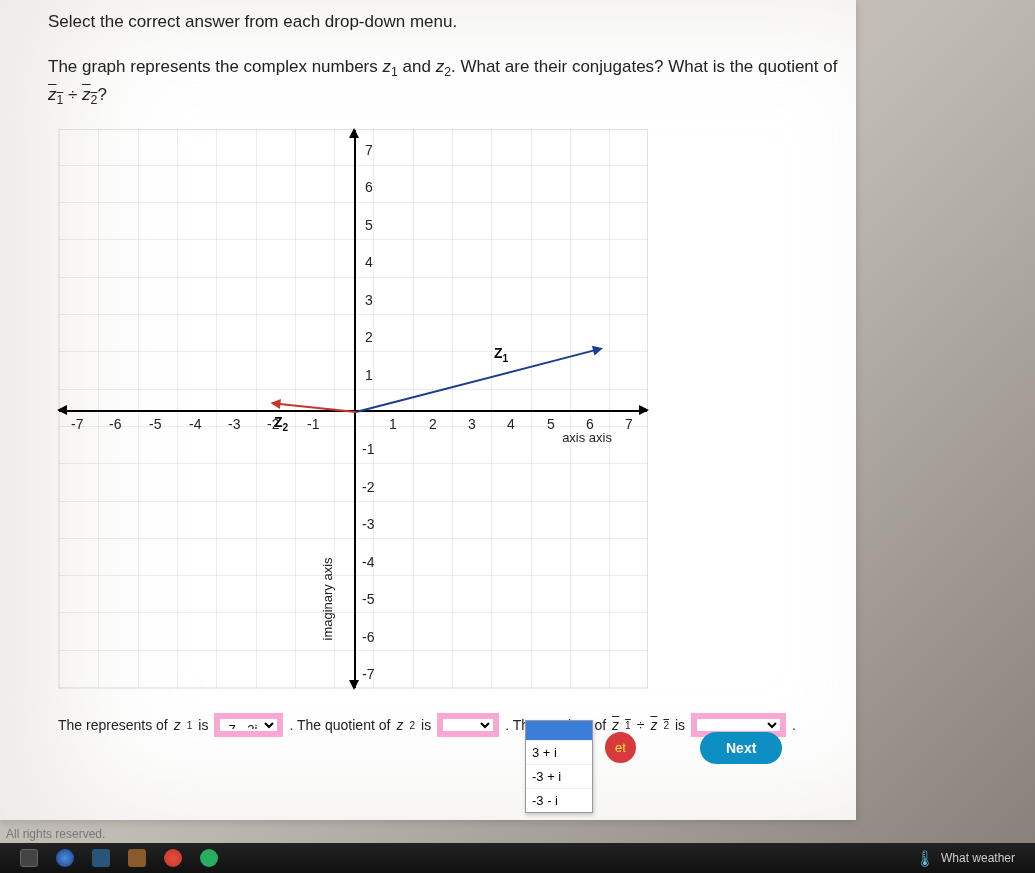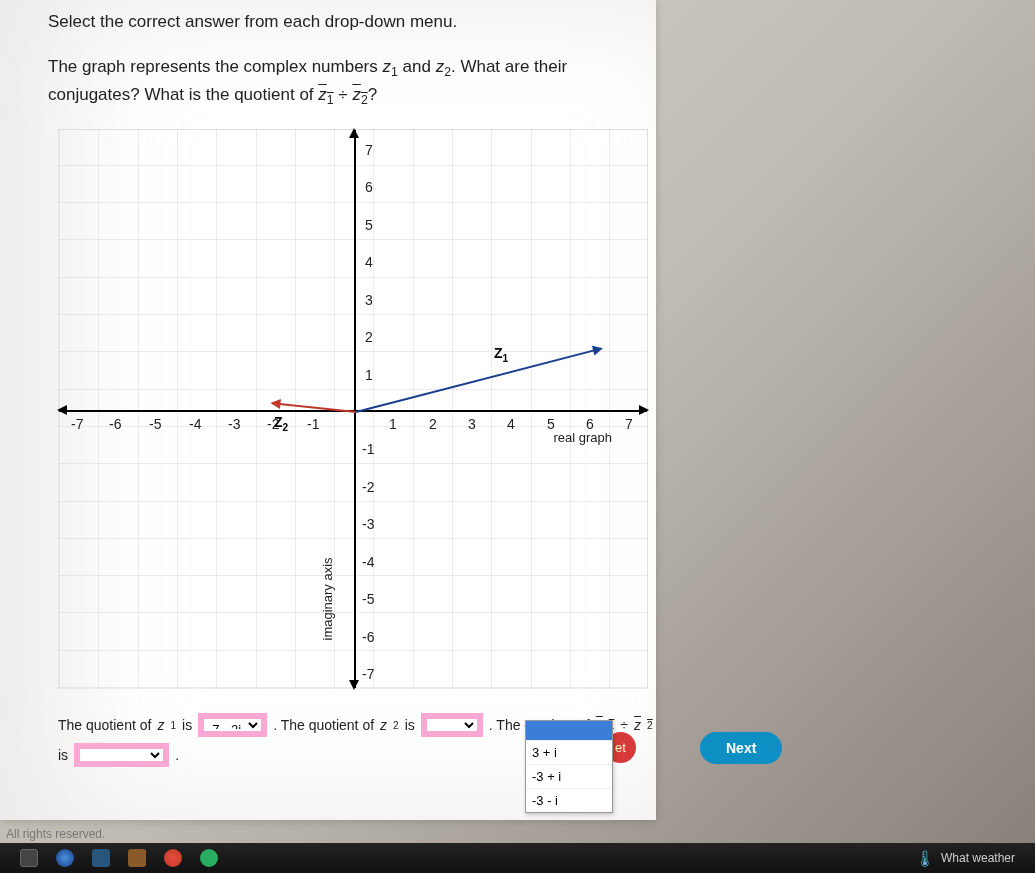--- a/index.html
+++ b/index.html
@@ -6,21 +6,21 @@
     body {
       font-family: Arial, sans-serif;
       background: linear-gradient(135deg, #d8d4cc 0%, #c0bcb4 50%, #888078 100%);
       width: 1035px;
       height: 873px;
       position: relative;
       overflow: hidden;
     }
     .paper {
       background: #fff;
-      width: 656px;
+      width: 856px;
       margin: 0 0 0 0;
       padding: 12px 0 0 48px;
       min-height: 820px;
       box-shadow: 0 2px 8px rgba(0,0,0,0.15), 60px 0 120px rgba(200,195,185,0.35) inset;
       position: relative;
     }
     .instruction {
       font-size: 17px;
       color: #222;
       margin-bottom: 22px;
@@ -79,21 +79,21 @@
       border: 6px solid #f9a8d4;
       background: #fff;
       height: 24px;
     }
     .dropdown-open {
       position: absolute;
       left: 525px;
       top: 720px;
       background: #fff;
       border: 1px solid #999;
-      width: 88px;
+      width: 68px;
       font-size: 13px;
       box-shadow: 1px 2px 4px rgba(0,0,0,0.2);
       z-index: 10;
     }
     .dropdown-open .opt {
       padding: 4px 6px;
       border-bottom: 1px solid #eee;
       cursor: pointer;
     }
     .dropdown-open .opt.blank { background: #3b7dd8; height: 20px; }
@@ -109,21 +109,21 @@
       padding: 8px 26px;
       font-size: 14px;
       font-weight: bold;
       cursor: pointer;
     }
     .et-btn {
       position: absolute;
       left: 605px;
       top: 732px;
       background: #d63a3a;
-      color: #fef9c3;
+      color: #fde047;
       border: none;
       border-radius: 18px;
       padding: 8px 10px;
       font-size: 13px;
       cursor: pointer;
     }
     .footer {
       position: absolute;
       bottom: 32px;
       left: 6px;
@@ -190,35 +190,35 @@
     <span class="tick-label" style="left:306px; top:237px;">1</span>
     <span class="tick-label" style="left:303px; top:311px;">-1</span>
     <span class="tick-label" style="left:303px; top:349px;">-2</span>
     <span class="tick-label" style="left:303px; top:386px;">-3</span>
     <span class="tick-label" style="left:303px; top:424px;">-4</span>
     <span class="tick-label" style="left:303px; top:461px;">-5</span>
     <span class="tick-label" style="left:303px; top:499px;">-6</span>
     <span class="tick-label" style="left:303px; top:536px;">-7</span>
 
     <div class="axis-label axis-label-y">imaginary axis</div>
-    <div class="axis-label axis-label-x">real graph</div>
+    <div class="axis-label axis-label-x">axis axis</div>
 
     <div class="vector vec-z1">
         <div class="vec-arrow"></div>
       </div>
     <div class="vector vec-z2">
         <div class="vec-arrow"></div>
       </div>
 
     <div class="z-label z1-label"><span>Z</span><span class="sub">1</span></div>
     <div class="z-label z2-label"><span>Z</span><span class="sub">2</span></div>
   </div>
 
   <div class="answer-line">
-    <span>The quotient of </span>
+    <span>The represents of </span>
       <span class="italic">z</span>
       <span class="sub">1</span>
       <span> is </span>
     <select><option>7 - 2i</option></select>
     <span>. The quotient of </span>
       <span class="italic">z</span>
       <span class="sub">2</span>
       <span> is </span>
     <select style="width:62px;"><option></option></select>
     <span>. The quotient of </span>

